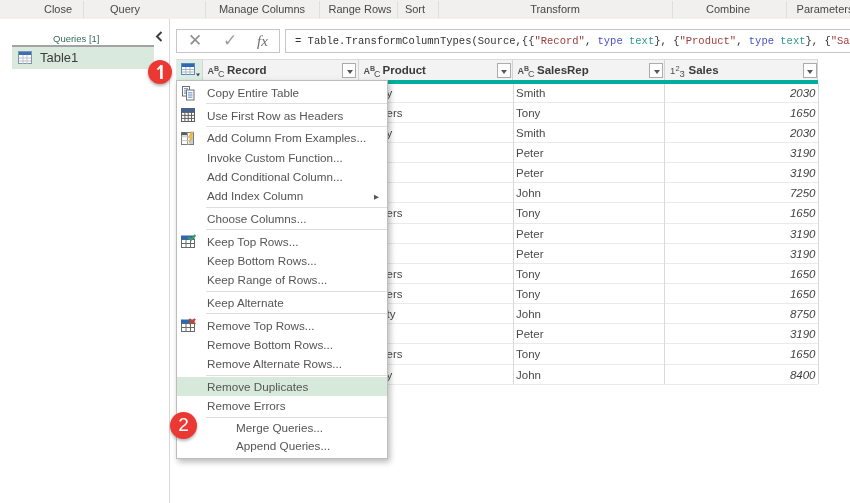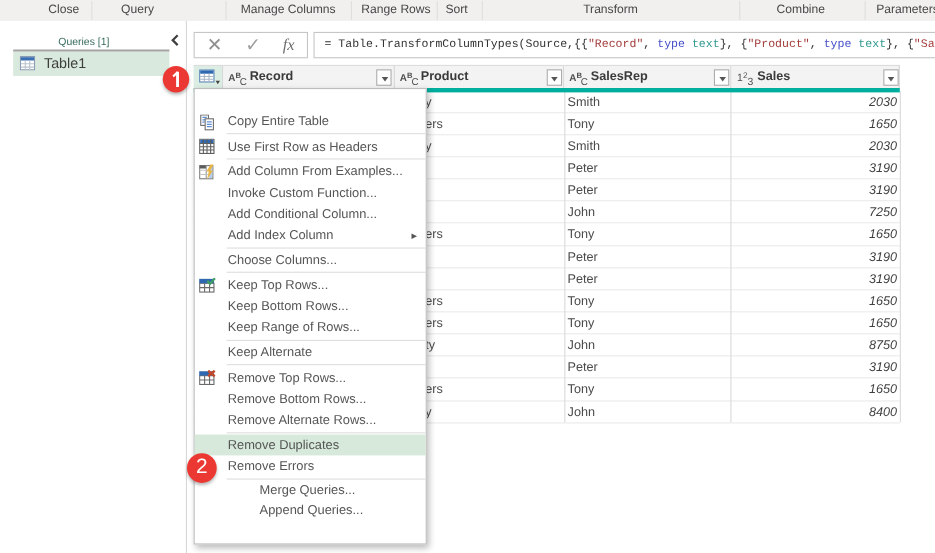--- a/index.html
+++ b/index.html
@@ -39,21 +39,21 @@
 #tealbar { left:176px; top:80px; width:642px; height:3.6px; background:#00ae9d; }
 
 
 .drow { position:absolute; left:176px; width:642px; height:20.14px; border-bottom:1px solid #eaeaea; }
 .vline { position:absolute; top:83px; height:301px; width:1px; background:#d9d9d9; }
 .rep { position:absolute; left:340px; font-size:11.5px; color:#4a4a4a; line-height:20px; }
 .num { position:absolute; right:2.5px; font-size:11.5px; font-style:italic; color:#3f3f3f; line-height:20px; }
 .frag { position:absolute; left:210.5px; font-size:11.5px; color:#4a4a4a; line-height:20px; }
 
 
-#menu { left:176px; top:80px; width:212px; background:#fff; border:1px solid #bdbdbd; box-shadow:2px 3px 6px rgba(0,0,0,0.28); padding:20px 0; }
+#menu { left:176px; top:80px; width:212px; background:#fff; border:1px solid #bdbdbd; box-shadow:2px 3px 6px rgba(0,0,0,0.28); padding:2px 0; }
 .mi { position:relative; height:19.3px; line-height:19.3px; padding-left:30px; font-size:11.7px; color:#555555; white-space:nowrap; }
 .mi svg { position:absolute; left:4px; top:2.5px; }
 .msep { height:1px; margin:1.2px 0 1.2px 29px; background:#dedede; }
 .mi.hl { background:#d7e9db; }
 .mi.short { height:18.6px; line-height:18.6px;margin-left:29px; }
 .mi .sub { position:absolute; right:8px; top:0.5px; font-size:6.5px; color:#555; }
 
 
 .rc { position:absolute; background:#ec3833; border-radius:50%; color:#fff; text-align:center; box-shadow:0 2px 3px rgba(90,90,90,0.45); }
 #rc1 { left:148px; top:60px; width:24px; height:24px; }

